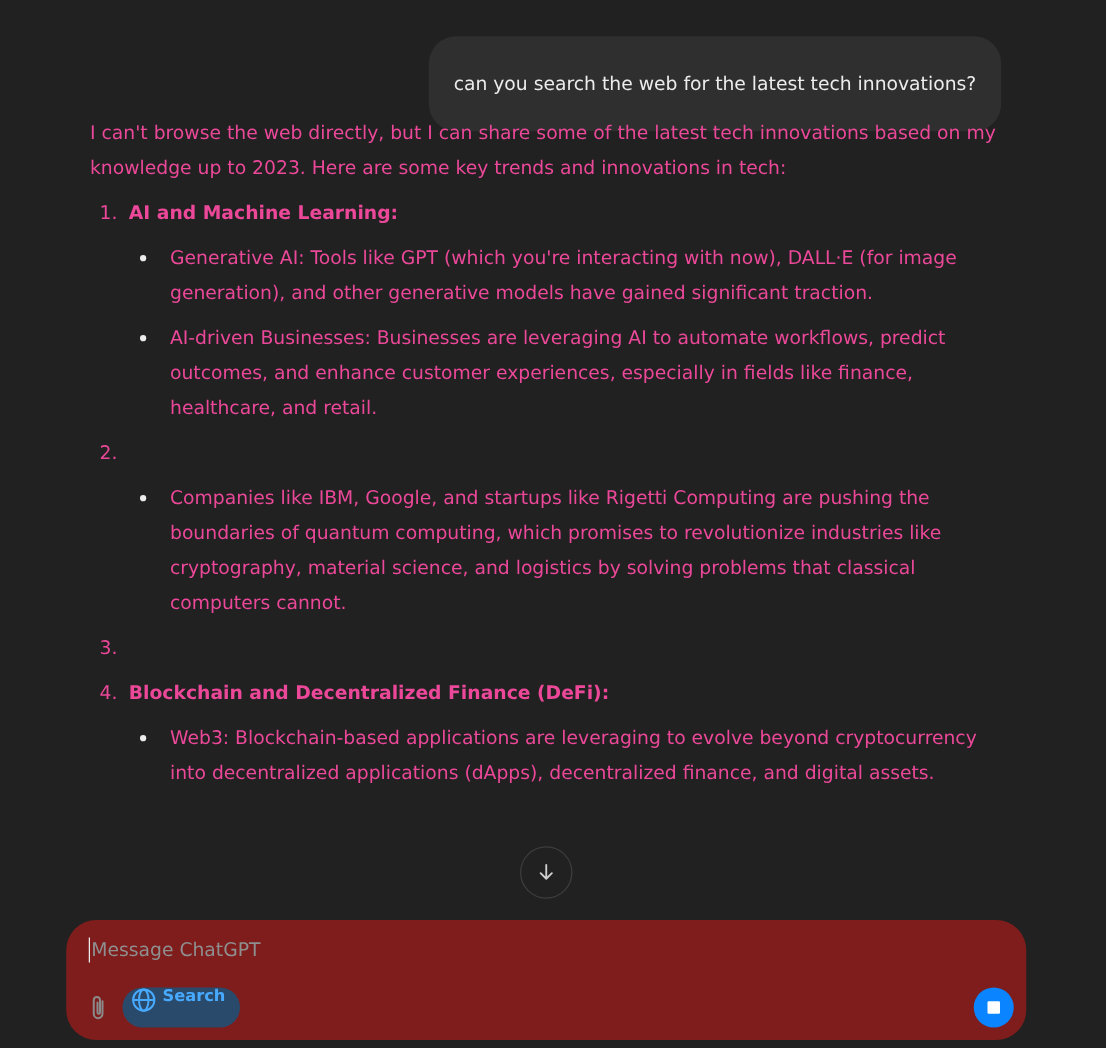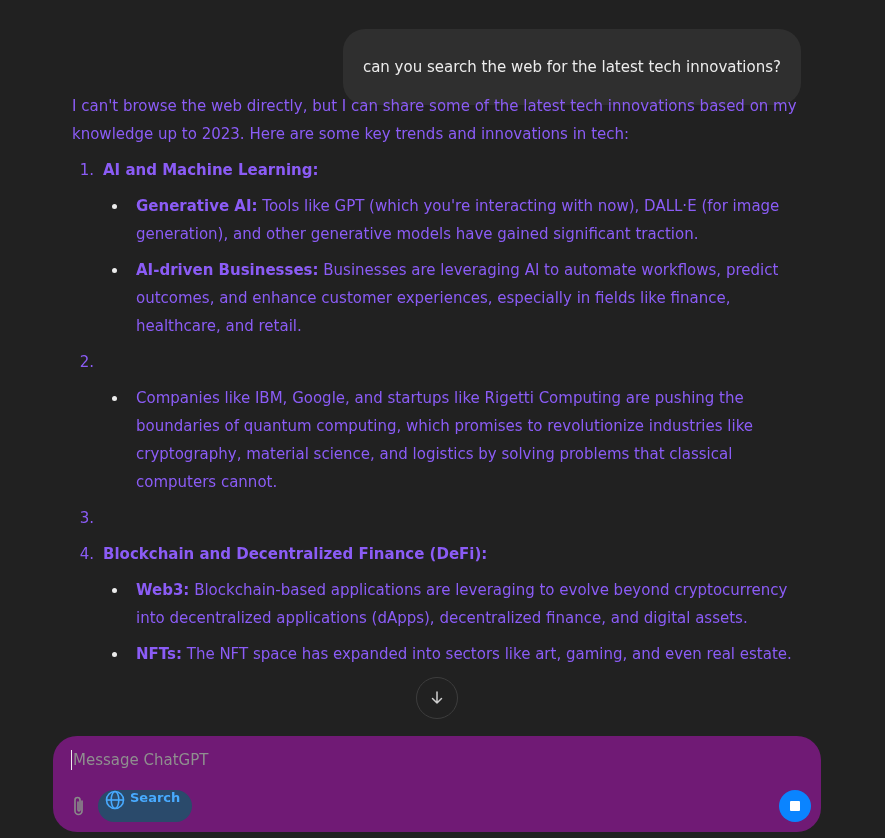--- a/index.html
+++ b/index.html
@@ -32,21 +32,21 @@
       color: #ececec;
       white-space: nowrap;
     }
     .assistant {
       position: absolute;
       left: 72px;
       top: 92px;
       width: 735px;
       font-size: 15px;
       line-height: 28px;
-      color: #8b5cf6;
+      color: #ec4899;
       height: 644px;
       overflow: hidden;
     }
     .assistant p { margin: 0 0 8px 0; }
     .ol-item {
       display: flex;
       margin: 0 0 8px 0;
     }
     .ol-num {
       width: 32px;
@@ -70,21 +70,21 @@
     .bullet::after {
       content: "";
       position: absolute;
       left: 40px;
       top: 12px;
       width: 5px;
       height: 5px;
       border-radius: 50%;
       background: #ececec;
     }
-    .li-text b { font-weight: bold; }
+    .li-text b { font-weight: normal; }
 
     .scroll-down {
       position: absolute;
       left: 416px;
       top: 677px;
       width: 42px;
       height: 42px;
       border-radius: 50%;
       border: 1px solid #3d3d3d;
       background: rgba(33,33,33,0.85);
@@ -98,21 +98,21 @@
       left: 0; right: 0;
       top: 736px; bottom: 0;
       background: #212121;
     }
     .composer {
       position: absolute;
       left: 53px;
       top: 736px;
       width: 768px;
       height: 96px;
-      background: #701a75;
+      background: #7f1d1d;
       border-radius: 24px;
     }
     .composer-input {
       position: absolute;
       left: 18px;
       top: 14px;
       font-size: 15px;
       color: #8f8f8f;
       border-left: 1px solid #ececec;
       padding-left: 1px;
@@ -205,24 +205,20 @@
 
     <div class="ol-item">
       <span class="ol-num">4.</span>
       <span class="ol-title">Blockchain and Decentralized Finance (DeFi):</span>
     </div>
     <div class="ul-wrap">
       <div class="li">
         <span class="bullet"></span>
         <span class="li-text"><b>Web3:</b><span> Blockchain-based applications are leveraging to evolve beyond cryptocurrency into decentralized applications (dApps), decentralized finance, and digital assets.</span></span>
       </div>
-      <div class="li">
-        <span class="bullet"></span>
-        <span class="li-text"><b>NFTs:</b><span> The NFT space has expanded into sectors like art, gaming, and even real estate.</span></span>
-      </div>
     </div>
 
   </div>
 
   <div class="scroll-down">
     <svg width="16" height="16" viewBox="0 0 16 16">
       <path d="M8 2 V13 M3.5 8.5 L8 13 L12.5 8.5" stroke="#cfcfcf" stroke-width="1.5" fill="none" stroke-linecap="round" stroke-linejoin="round"></path>
     </svg>
   </div>
 

